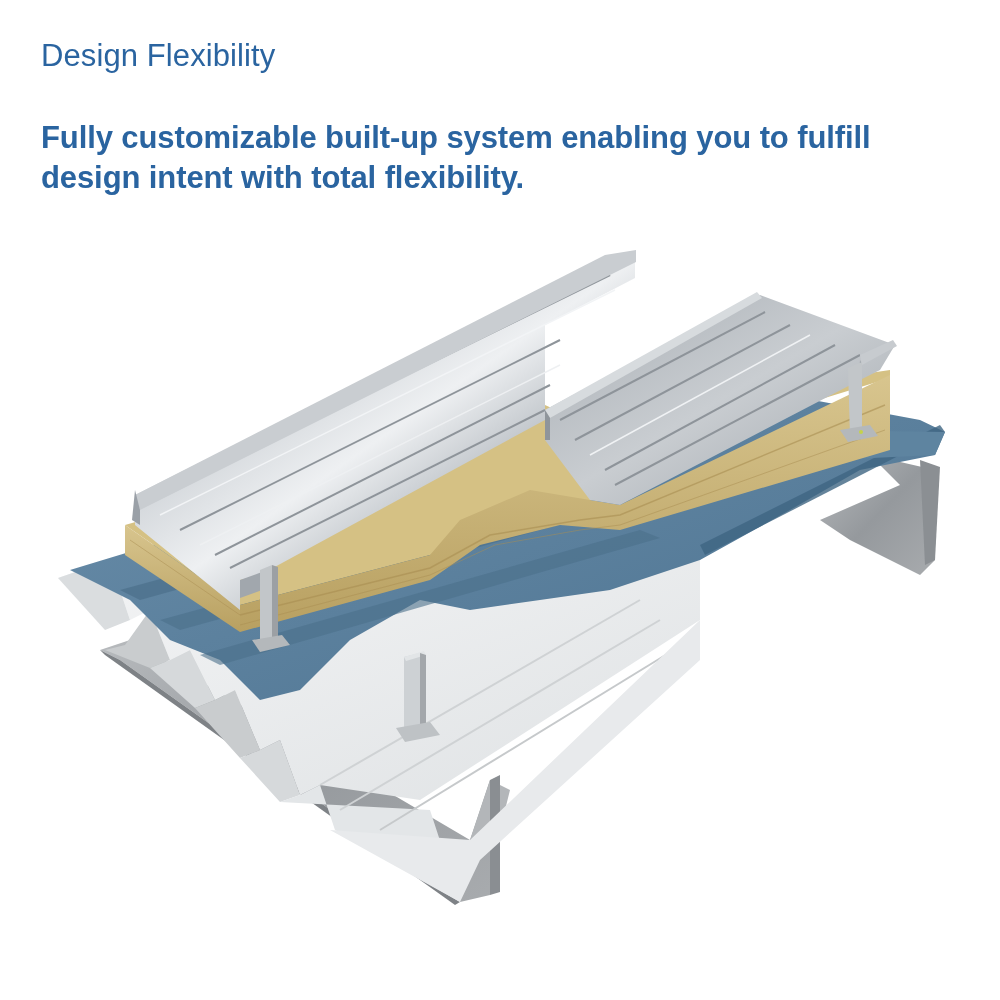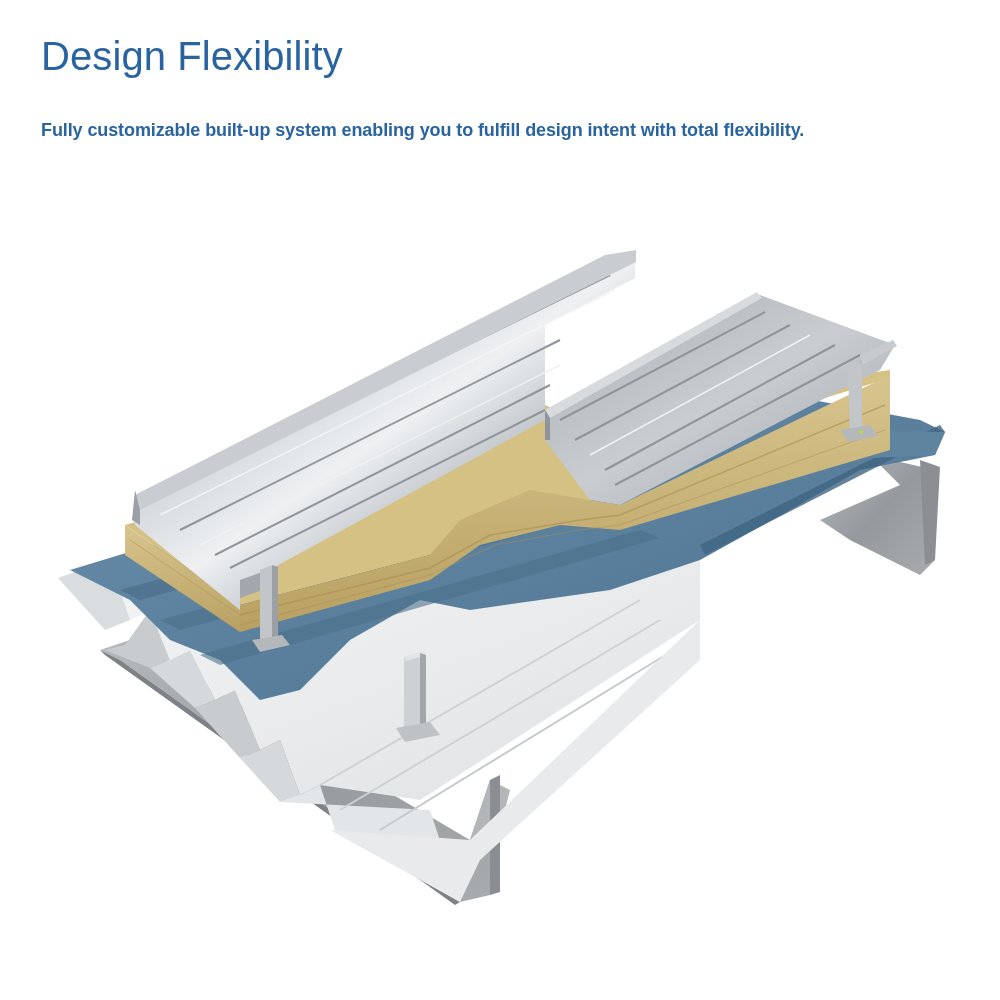--- a/index.html
+++ b/index.html
@@ -12,34 +12,34 @@
       height: 1000px;
       position: relative;
       overflow: hidden;
       font-family: "Liberation Sans", "DejaVu Sans", sans-serif;
     }
     .heading {
       position: absolute;
       left: 41px;
       top: 36px;
       margin: 0;
-      font-size: 40px;
+      font-size: 31px;
       font-weight: 400;
       color: #2a64a0;
       letter-spacing: 0.1px;
       line-height: 40px;
       white-space: nowrap;
     }
     .subheading {
       position: absolute;
       left: 41px;
-      top: 110px;
+      top: 118px;
       width: 900px;
       margin: 0;
-      font-size: 18px;
+      font-size: 31px;
       font-weight: 700;
       color: #2a64a0;
       line-height: 40px;
       letter-spacing: -0.1px;
     }
     .illustration {
       position: absolute;
       left: 0;
       top: 0;
       width: 1000px;

